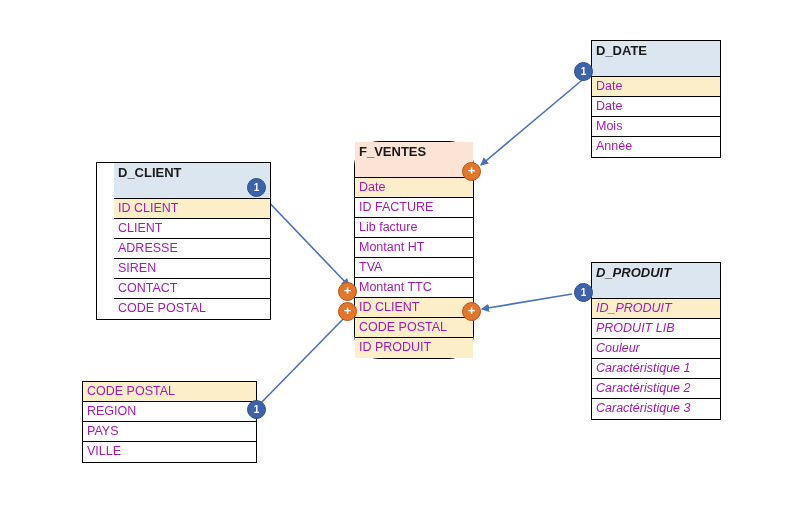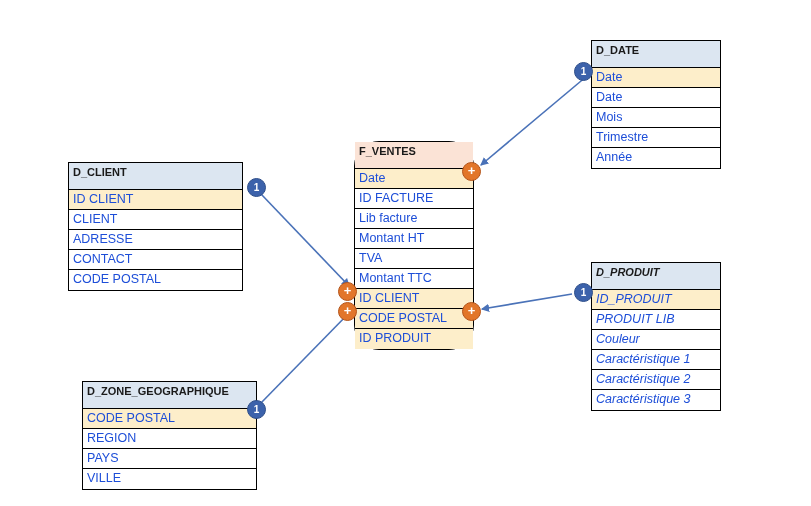--- a/index.html
+++ b/index.html
@@ -28,41 +28,41 @@
 
   
   .table {
     position: absolute;
     box-sizing: border-box;
     border: 1px solid #000000;
     background: #ffffff;
   }
   .thead {
     box-sizing: border-box;
-    height: 27px;
+    height: 36px;
     line-height: 19px;
     padding: 0 4px;
-    font-size: 11px;
+    font-size: 13px;
     font-weight: bold;
     color: #1a1a1a;
     background: #dce6f1;
     border-bottom: 1px solid #000000;
     white-space: nowrap;
     overflow: hidden;
   }
   .thead.fact {
     background: #fbe3d6;
   }
   .row {
     box-sizing: border-box;
     height: 20px;
     line-height: 19px;
     padding: 0 4px;
     font-size: 12.5px;
-    color: #1d4ed8;
+    color: #a21caf;
     background: #ffffff;
     border-bottom: 1px solid #000000;
     white-space: nowrap;
     overflow: hidden;
   }
   .row:last-child {
     border-bottom: none;
   }
   .row.key {
     background: #fdeeca;
@@ -111,28 +111,28 @@
         <line x1="572" y1="294" x2="482" y2="309" stroke="#4a72b8" stroke-width="1.6" marker-end="url(#arrow)"></line>
       </g>
   </svg>
 
   <div id="tables-layer">
       <div class="table" style="left: 591px; top: 40px; width: 130px;">
         <div class="thead">D_DATE</div>
         <div class="row key">Date</div>
         <div class="row">Date</div>
         <div class="row">Mois</div>
-        <div class="row">Trimestre</div>
         <div class="row">Année</div>
       </div>
-      <div class="table" style="left: 68px; top: 162px; width: 175px;">
+      <div class="table" style="left: 96px; top: 162px; width: 175px; padding-left: 17px;">
         <div class="thead">D_CLIENT</div>
         <div class="row key">ID CLIENT</div>
         <div class="row">CLIENT</div>
         <div class="row">ADRESSE</div>
+        <div class="row">SIREN</div>
         <div class="row">CONTACT</div>
         <div class="row">CODE POSTAL</div>
       </div>
       <div class="table" style="left: 354px; top: 141px; width: 120px; border-radius: 25px;">
         <div class="thead fact">F_VENTES</div>
         <div class="row key">Date</div>
         <div class="row">ID FACTURE</div>
         <div class="row">Lib facture</div>
         <div class="row">Montant HT</div>
         <div class="row">TVA</div>
@@ -144,21 +144,20 @@
       <div class="table" style="left: 591px; top: 262px; width: 130px; font-style: italic;">
         <div class="thead">D_PRODUIT</div>
         <div class="row key">ID_PRODUIT</div>
         <div class="row">PRODUIT LIB</div>
         <div class="row">Couleur</div>
         <div class="row">Caractéristique 1</div>
         <div class="row">Caractéristique 2</div>
         <div class="row">Caractéristique 3</div>
       </div>
       <div class="table" style="left: 82px; top: 381px; width: 175px;">
-        <div class="thead">D_ZONE_GEOGRAPHIQUE</div>
         <div class="row key">CODE POSTAL</div>
         <div class="row">REGION</div>
         <div class="row">PAYS</div>
         <div class="row">VILLE</div>
       </div>
     </div>
   <div id="badges-layer">
       <div class="badge one" style="left: 574px; top: 62px;">1</div>
       <div class="badge many" style="left: 462px; top: 162px;">+</div>
       <div class="badge one" style="left: 247px; top: 178px;">1</div>

